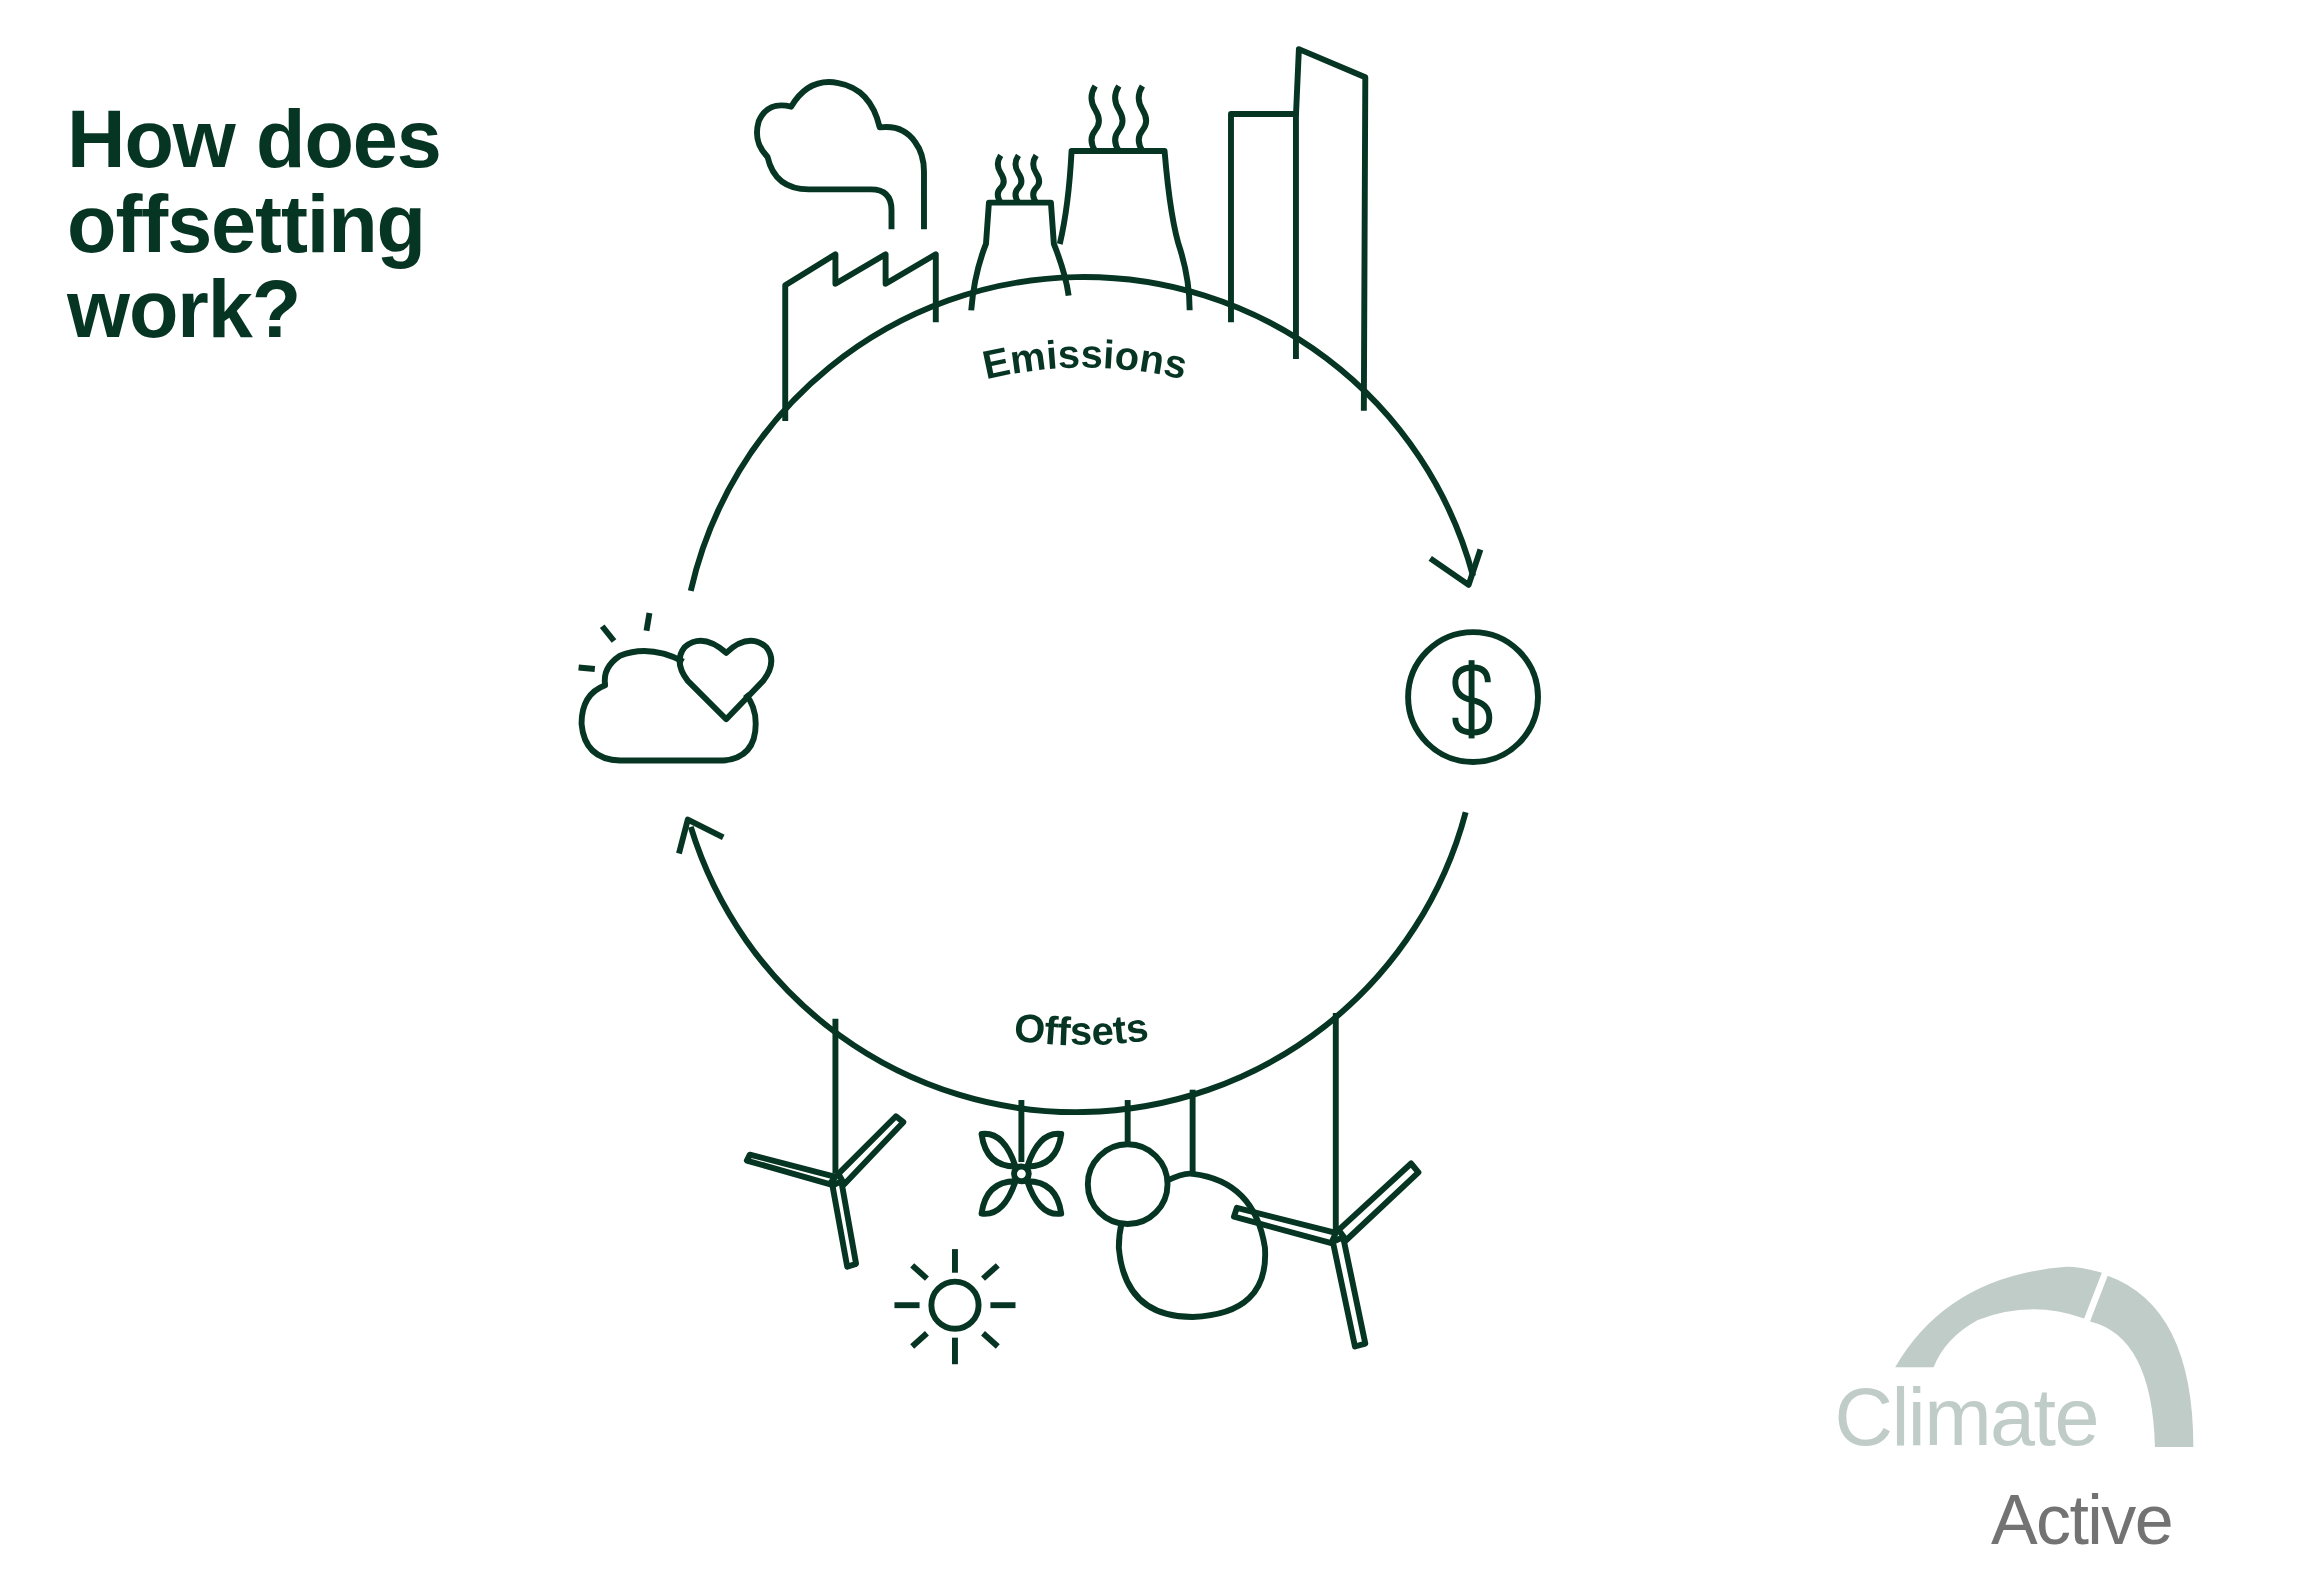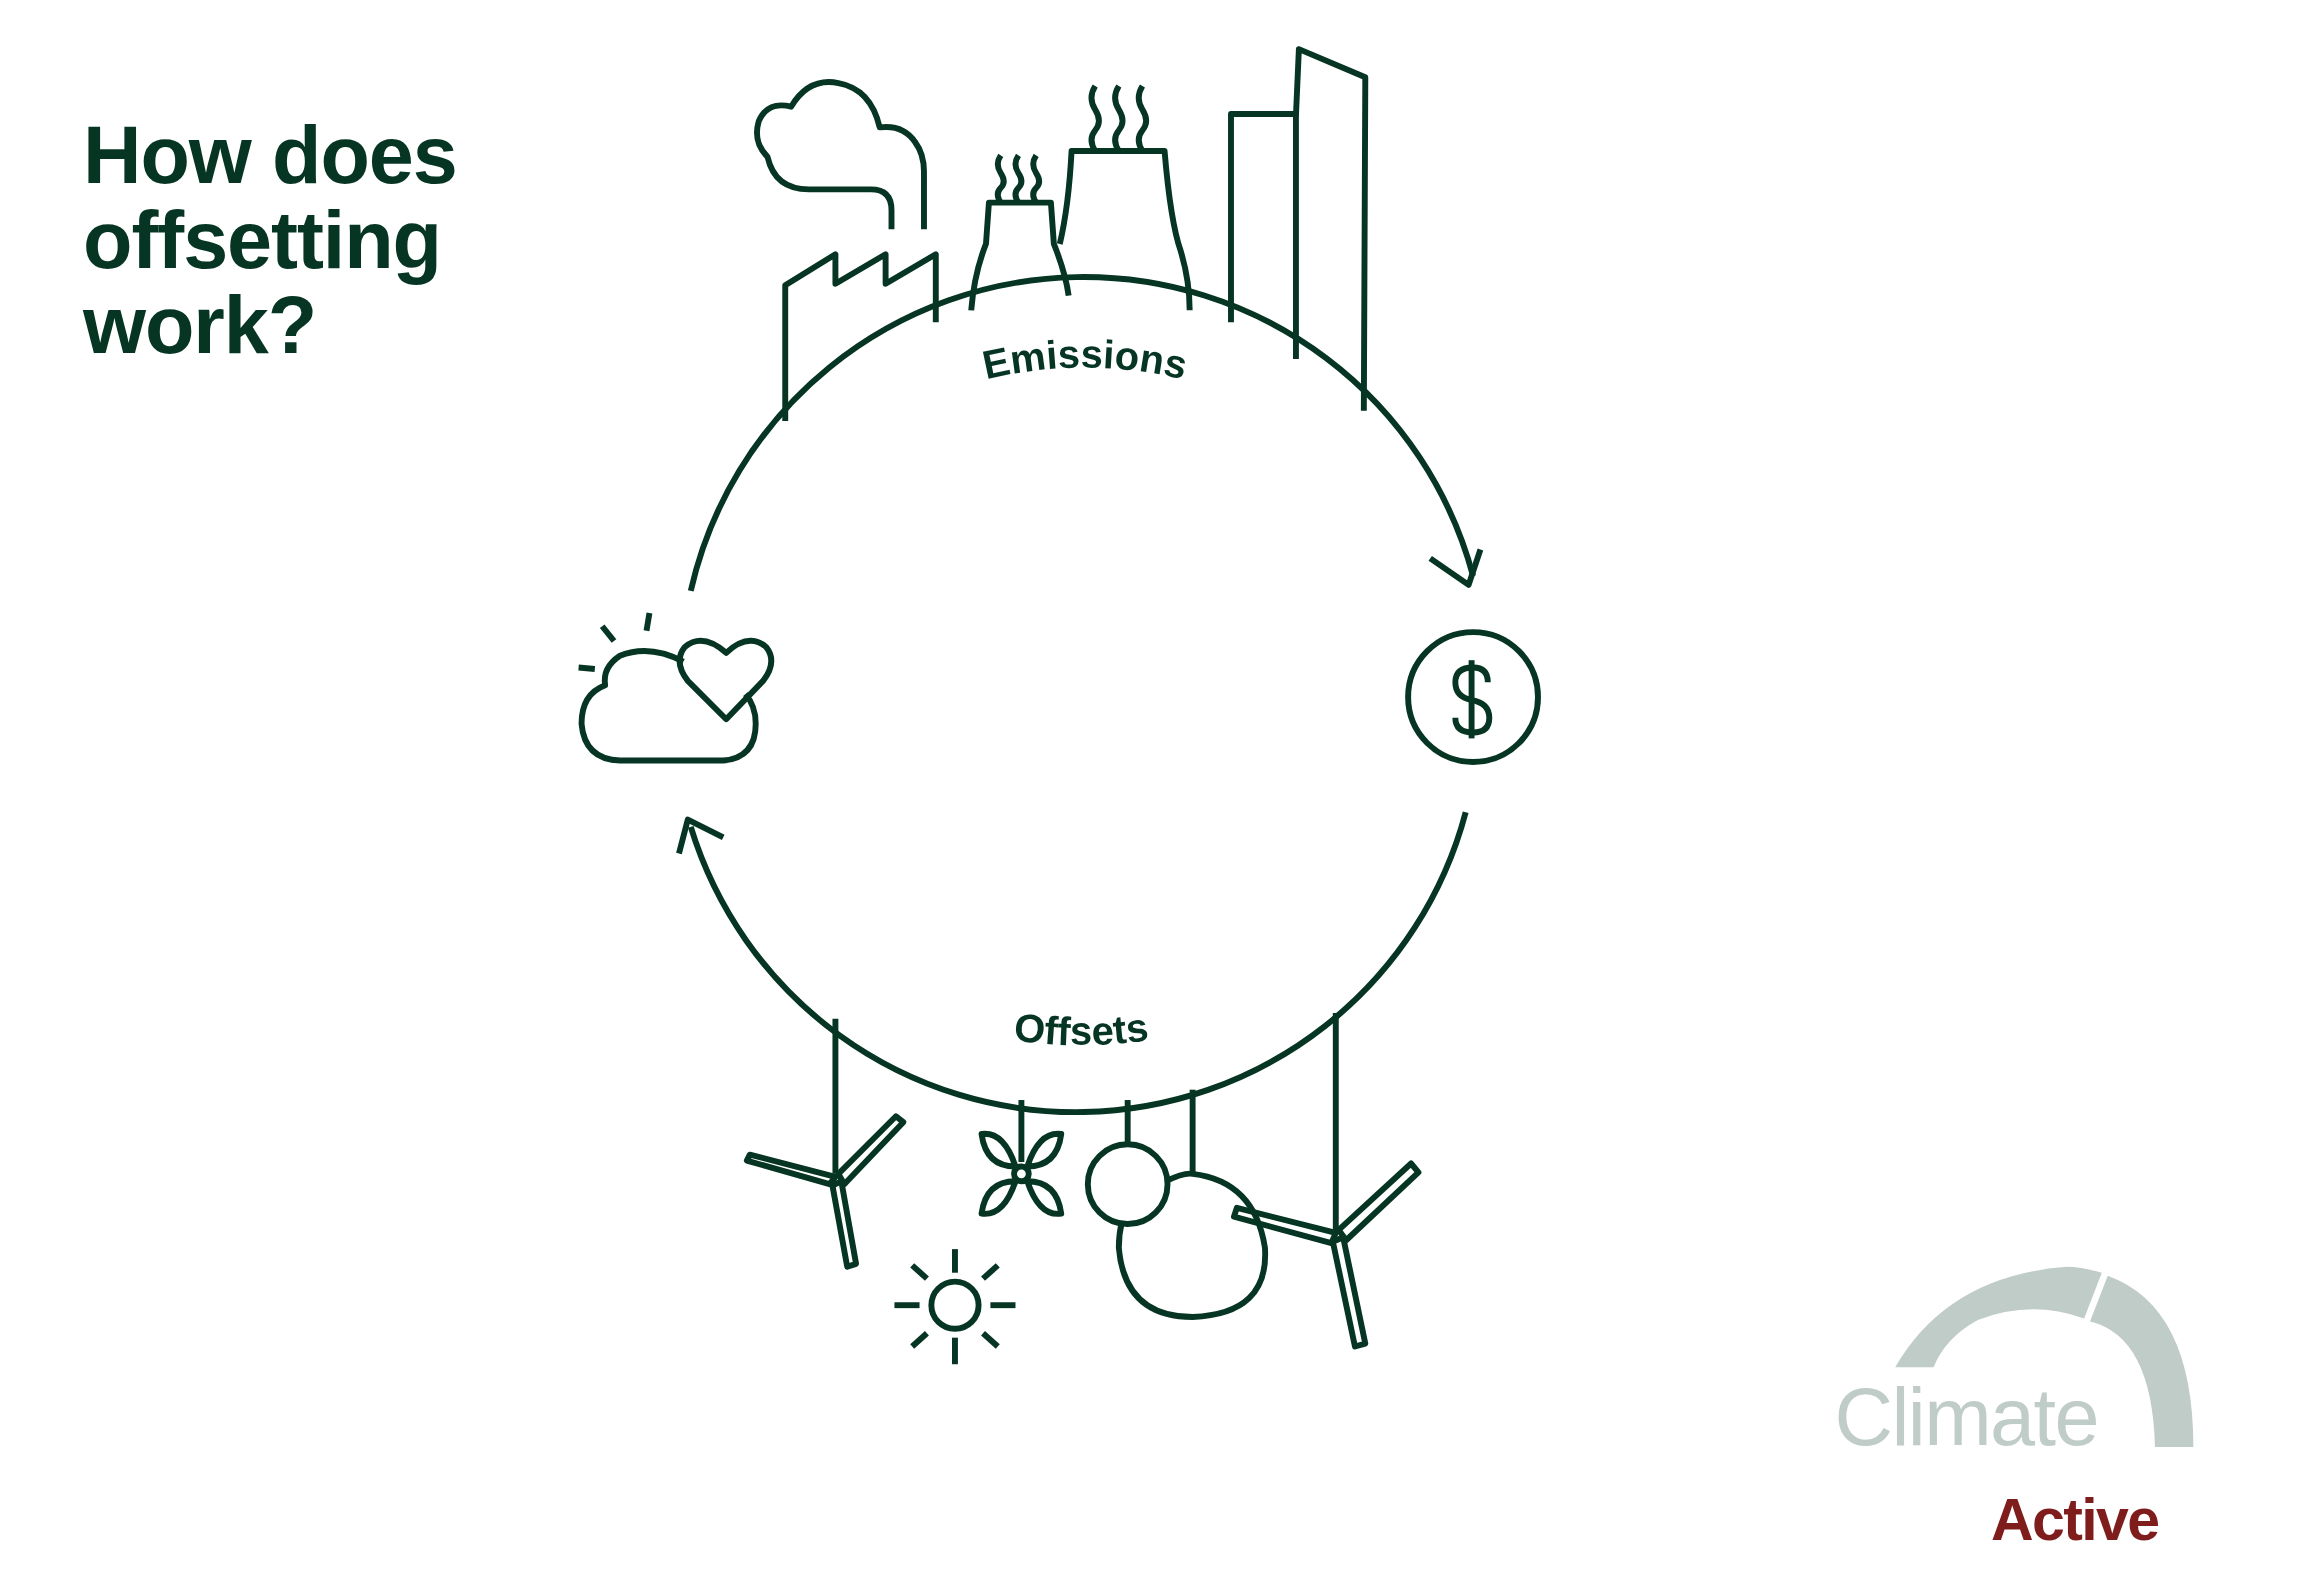--- a/index.html
+++ b/index.html
@@ -1,27 +1,27 @@
 <!DOCTYPE html>
 <html style="font-size:8.6px"><head>
 <meta charset="utf-8">
 <style>
   html, body { margin: 0; padding: 0; background: #ffffff; }
   body { width: 2307px; height: 1589px; position: relative; overflow: hidden; font-family: "Liberation Sans", "DejaVu Sans", sans-serif; color: #063524; }
   .stage { position: absolute; left: 0; top: 0; width: 2307px; height: 1589px; }
   svg.art { position: absolute; left: 0; top: 0; width: 2307px; height: 1589px; }
-  .title { position: absolute; left: 67px; top: 97px; font-size: 81px; line-height: 85px; font-weight: 700; letter-spacing: -1.1px; color: #063524; margin: 16px; }
+  .title { position: absolute; left: 67px; top: 97px; font-size: 81px; line-height: 85px; font-weight: 700; letter-spacing: -1.1px; color: #063524; margin: 0; }
   .title span { display: block; }
   .side-text { position: absolute; font-size: 29px; line-height: 32px; font-weight: 700; color: #063524; }
   .side-text span { display: block; white-space: nowrap; }
   .left-text { left: 359px; top: 644px; }
   .right-text { left: 1573px; top: 644px; }
   .logo { position: absolute; left: 1821px; top: 1264px; width: 431px; height: 269px; }
   .logo-line1 { position: absolute; left: 13.5px; top: 110px; font-size: 81px; font-weight: 400; color: #c0ccc7; letter-spacing: -1.6px; line-height: 86px; white-space: nowrap; }
-  .logo-line2 { position: absolute; left: 170px; top: 213px; font-size: 59px; font-weight: 700; color: #7f1d1d; letter-spacing: -1.6px; line-height: 86px; white-space: nowrap; }
+  .logo-line2 { position: absolute; left: 170px; top: 213px; font-size: 70px; font-weight: 400; color: #737373; letter-spacing: -1.6px; line-height: 86px; white-space: nowrap; }
 </style>
 </head>
 <body>
 
 <div class="stage">
 
   <svg class="art" viewBox="0 0 1563 1076" xmlns="http://www.w3.org/2000/svg">
     <defs>
       <path id="topArc" d="M 650 262 A 280 280 0 0 1 820 262"></path>
       <path id="bottomArc" d="M 665 700 A 290 290 0 0 0 800 700"></path>

